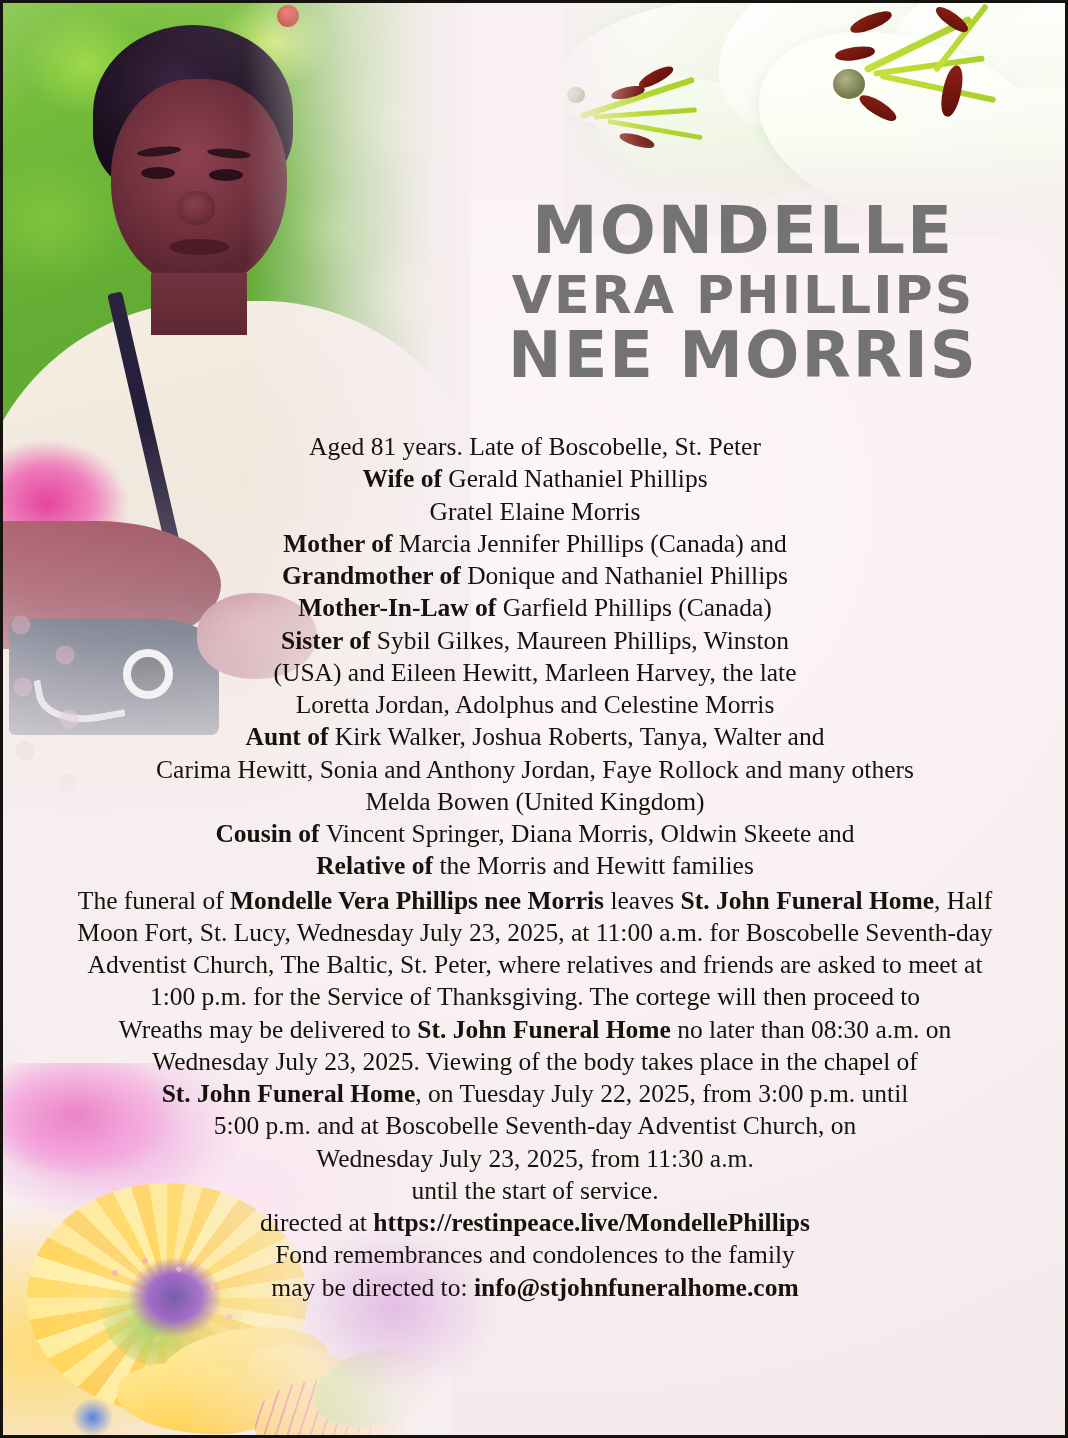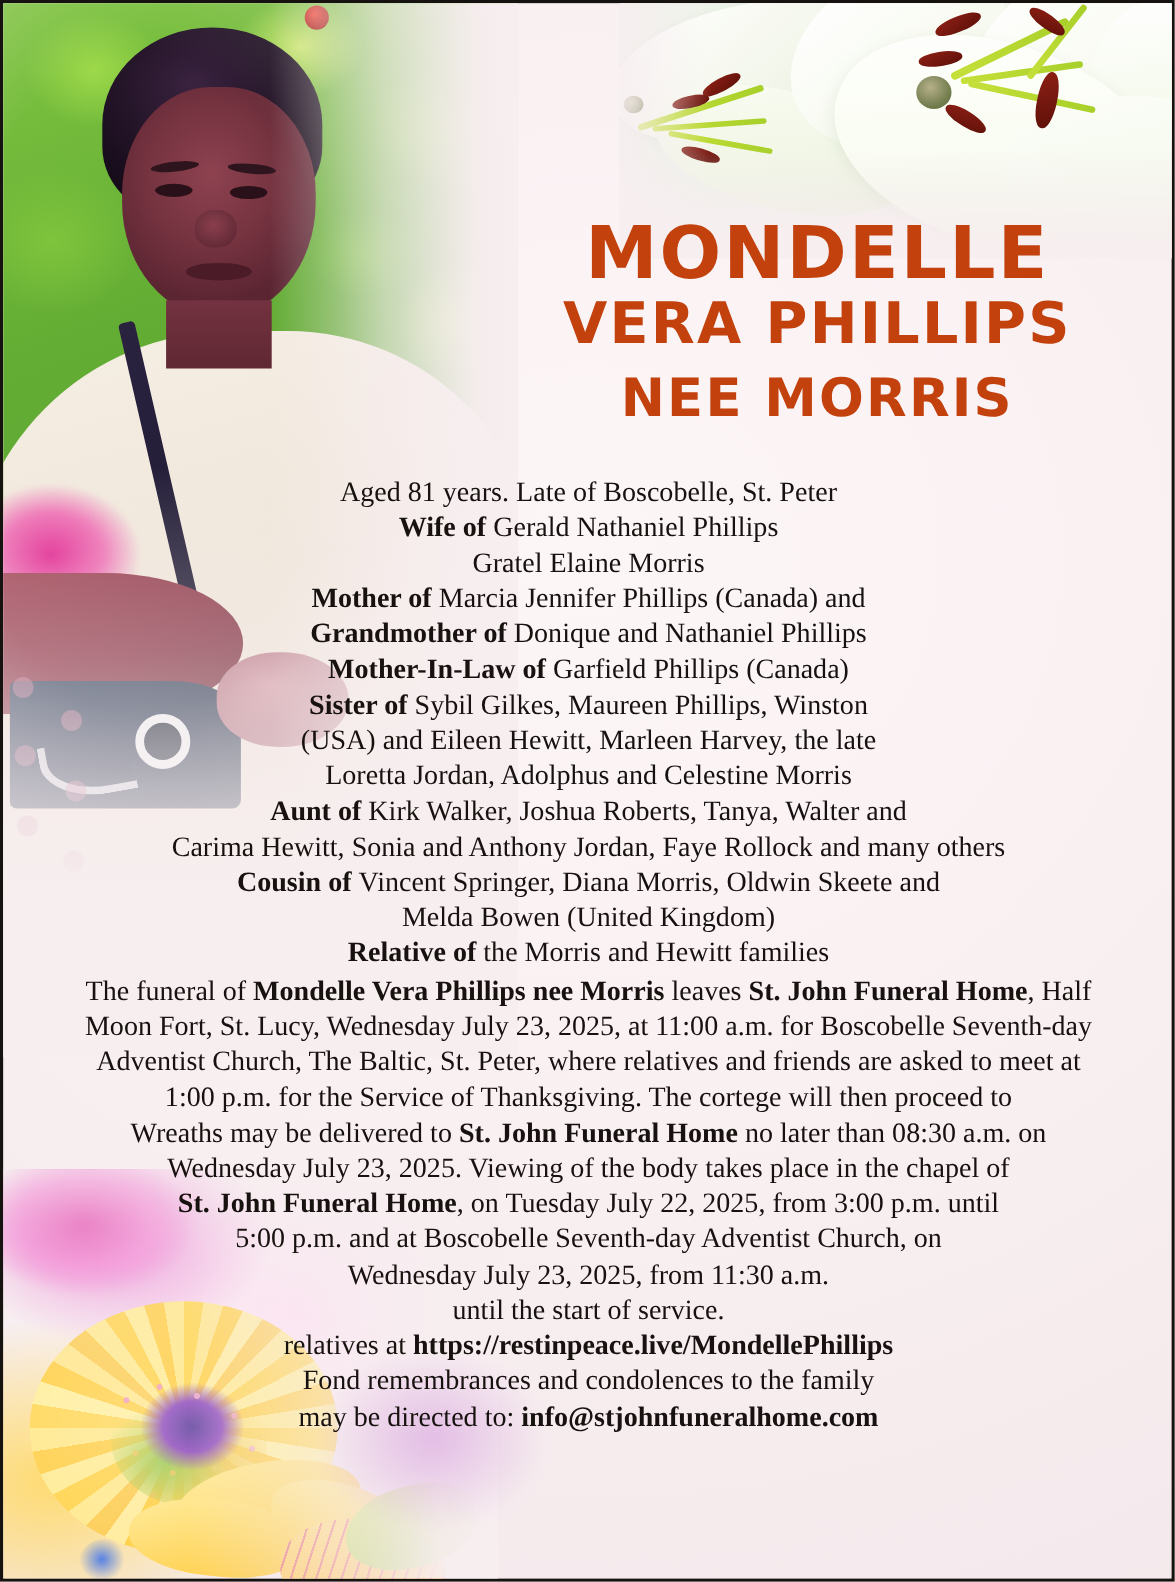--- a/index.html
+++ b/index.html
@@ -296,33 +296,33 @@
   
   .content{
     position:absolute;inset:0;
     padding:0;
   }
 
   .title-block{
     position:absolute;left:440px;top:196px;width:600px;
     text-align:center;
     font-family:"DejaVu Sans", sans-serif;
-    color:#c2410c;
+    color:#737373;
     font-weight:700;
     letter-spacing:1px;
   }
   .title-block .t-line{
     display:block;
     line-height:.98;
     white-space:nowrap;
     font-feature-settings:"smcp";
   }
   .title-block .t1{font-size:66px;letter-spacing:2px;}
   .title-block .t2{font-size:52px;letter-spacing:2px;margin-top:6px;}
-  .title-block .t3{font-size:48px;letter-spacing:2px;margin-top:18px;}
+  .title-block .t3{font-size:64px;letter-spacing:2px;margin-top:3px;}
 
   .body-block{
     position:absolute;left:18px;top:428px;width:1028px;
     text-align:center;
     color:#17120f;
     font-size:25.5px;
     line-height:1.265;
   }
   .body-block .ln{display:block;white-space:nowrap;}
   .body-block b{font-weight:700;}
@@ -426,35 +426,35 @@
           <span class="ln"><b>Wife of </b><span>Gerald Nathaniel Phillips</span></span>
           <span class="ln"><span>Gratel Elaine Morris</span></span>
           <span class="ln"><b>Mother of </b><span>Marcia Jennifer Phillips (Canada) and</span></span>
           <span class="ln"><b>Grandmother of </b><span>Donique and Nathaniel Phillips</span></span>
           <span class="ln"><b>Mother-In-Law of </b><span>Garfield Phillips (Canada)</span></span>
           <span class="ln"><b>Sister of </b><span>Sybil Gilkes, Maureen Phillips, Winston</span></span>
           <span class="ln"><span>(USA) and Eileen Hewitt, Marleen Harvey, the late</span></span>
           <span class="ln"><span>Loretta Jordan, Adolphus and Celestine Morris</span></span>
           <span class="ln"><b>Aunt of </b><span>Kirk Walker, Joshua Roberts, Tanya, Walter and</span></span>
           <span class="ln"><span>Carima Hewitt, Sonia and Anthony Jordan, Faye Rollock and many others</span></span>
+          <span class="ln"><span>Melda Bowen (United Kingdom)</span></span>
           <span class="ln"><b>Cousin of </b><span>Vincent Springer, Diana Morris, Oldwin Skeete and</span></span>
-          <span class="ln"><span>Melda Bowen (United Kingdom)</span></span>
           <span class="ln"><b>Relative of </b><span>the Morris and Hewitt families</span></span>
         </div>
       <div class="para" id="arrangements-host">
           <span class="ln"><span>The funeral of </span><b>Mondelle Vera Phillips nee Morris</b><span> leaves </span><b>St. John Funeral Home</b><span>, Half</span></span>
           <span class="ln"><span>Moon Fort, St. Lucy, Wednesday July 23, 2025, at 11:00 a.m. for Boscobelle Seventh-day</span></span>
           <span class="ln"><span>Adventist Church, The Baltic, St. Peter, where relatives and friends are asked to meet at</span></span>
           <span class="ln"><span>1:00 p.m. for the Service of Thanksgiving. The cortege will then proceed to</span></span>
           <span class="ln"><span>Wreaths may be delivered to </span><b>St. John Funeral Home</b><span> no later than 08:30 a.m. on</span></span>
           <span class="ln"><span>Wednesday July 23, 2025. Viewing of the body takes place in the chapel of</span></span>
           <span class="ln"><b>St. John Funeral Home</b><span>, on Tuesday July 22, 2025, from 3:00 p.m. until</span></span>
           <span class="ln"><span>5:00 p.m. and at Boscobelle Seventh-day Adventist Church, on</span></span>
           <span class="ln"><span>Wednesday July 23, 2025, from 11:30 a.m.</span></span>
           <span class="ln"><span>until the start of service.</span></span>
-          <span class="ln"><span>relatives at </span><b>https://restinpeace.live/MondellePhillips</b></span>
+          <span class="ln"><span>directed at </span><b>https://restinpeace.live/MondellePhillips</b></span>
           <span class="ln"><span>Fond remembrances and condolences to the family</span></span>
           <span class="ln"><span>may be directed to: </span><b>info@stjohnfuneralhome.com</b></span>
         </div>
     </div>
 
   </div>
 </div>
 
 </body></html>

